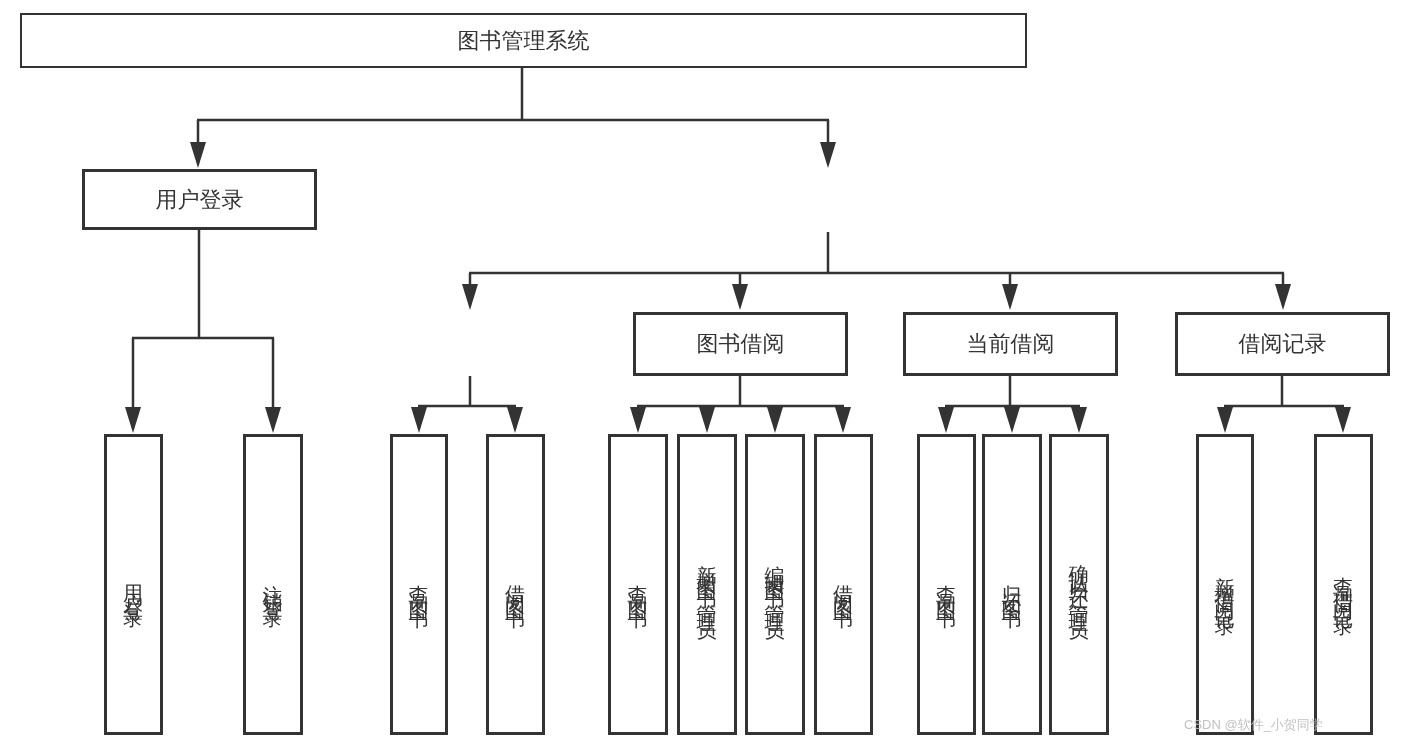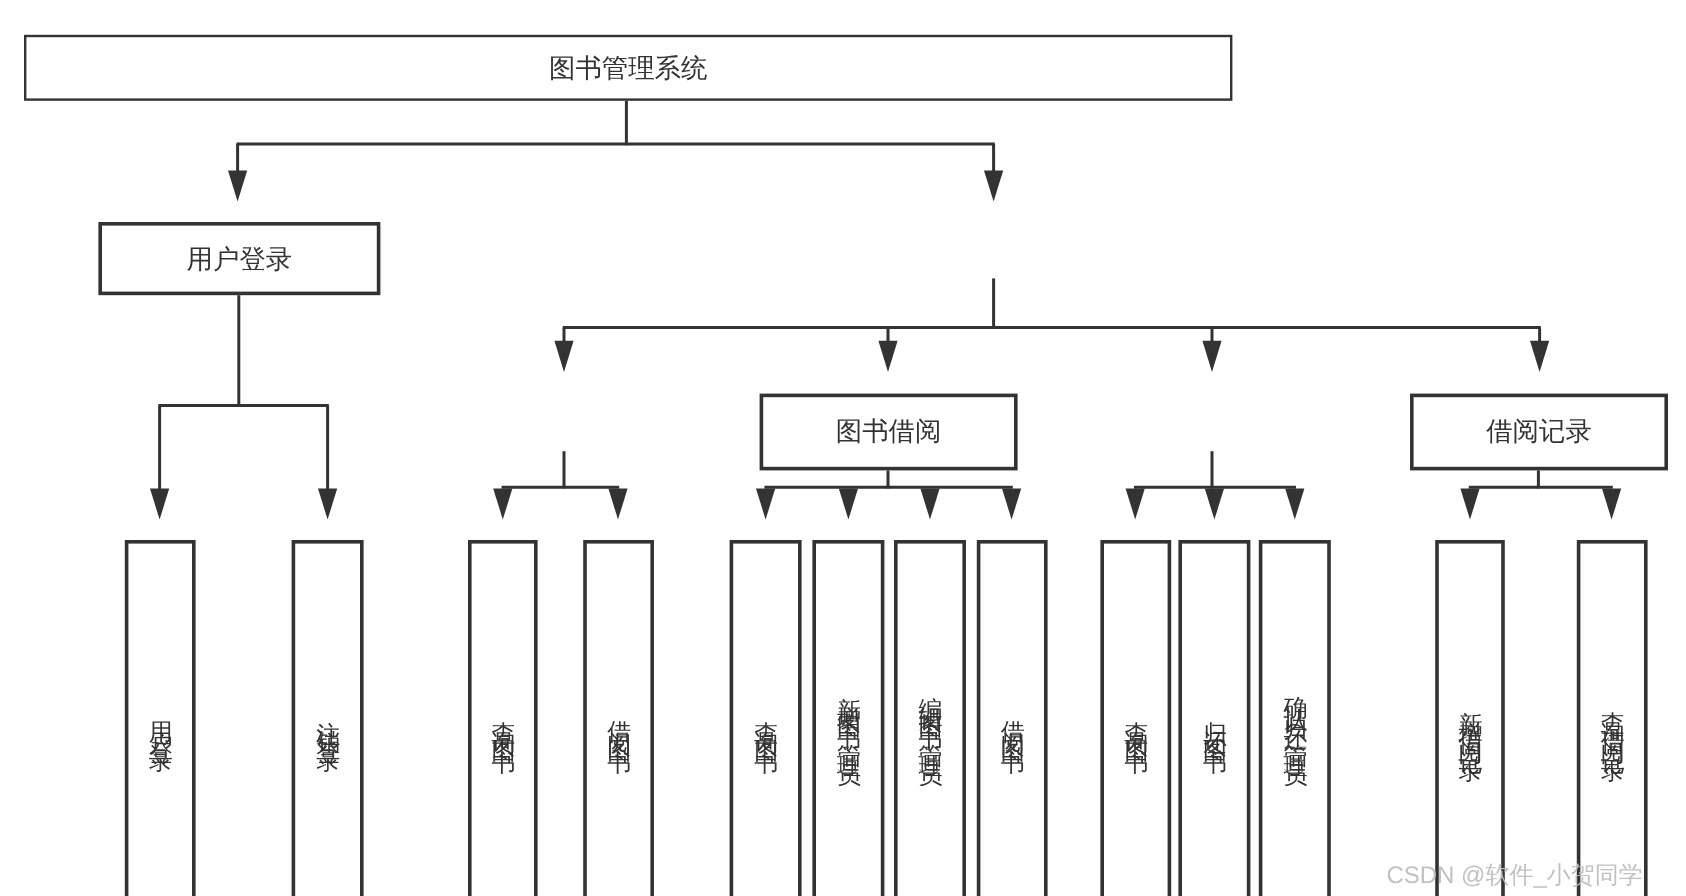--- a/index.html
+++ b/index.html
@@ -28,47 +28,45 @@
     box-sizing: border-box;
     background: #ffffff;
     border: 3px solid #333333;
     color: #333333;
     display: flex;
     align-items: center;
     justify-content: center;
     font-size: 22px;
     line-height: 1;
     white-space: nowrap;
-    margin-top: 16px;
   }
   .node.root {
     border-width: 2.5px;
     left: 20px; top: 13px; width: 1007px; height: 55px;
   }
   .leaf {
     top: 434px;
     height: 301px;
   }
   .leaf .vtext {
     writing-mode: vertical-rl;
     text-orientation: mixed;
     font-size: 20px;
     letter-spacing: 8px;
     color: #333333;
   }
   .watermark {
     position: absolute;
-    left: 1148px;
+    left: 1184px;
     top: 716px;
     width: 221px;
-    font-size: 20px;
+    font-size: 13px;
     color: rgba(190, 190, 190, 0.95);
     white-space: nowrap;
     z-index: 5;
-    text-align: right;
   }
 </style>
 </head>
 <body>
 
 <div id="canvas">
 
   <svg id="connectors" viewBox="0 0 1405 747" xmlns="http://www.w3.org/2000/svg">
     <g stroke="#333333" stroke-width="2.5" fill="none">
 
@@ -128,20 +126,23 @@
     <span>图书管理系统</span>
   </div>
 
   <div class="node" style="left:82px; top:169px; width:235px; height:61px;">
     <span>用户登录</span>
   </div>
 
   <div class="node" style="left:633px; top:312px; width:215px; height:64px;">
     <span>图书借阅</span>
   </div>
+  <div class="node" style="left:903px; top:312px; width:215px; height:64px;">
+    <span>当前借阅</span>
+  </div>
   <div class="node" style="left:1175px; top:312px; width:215px; height:64px;">
     <span>借阅记录</span>
   </div>
 
   <div class="node leaf" style="left:104px; width:59px;">
     <span class="vtext">用户登录</span>
   </div>
   <div class="node leaf" style="left:243px; width:60px;">
     <span class="vtext">注销登录</span>
   </div>

